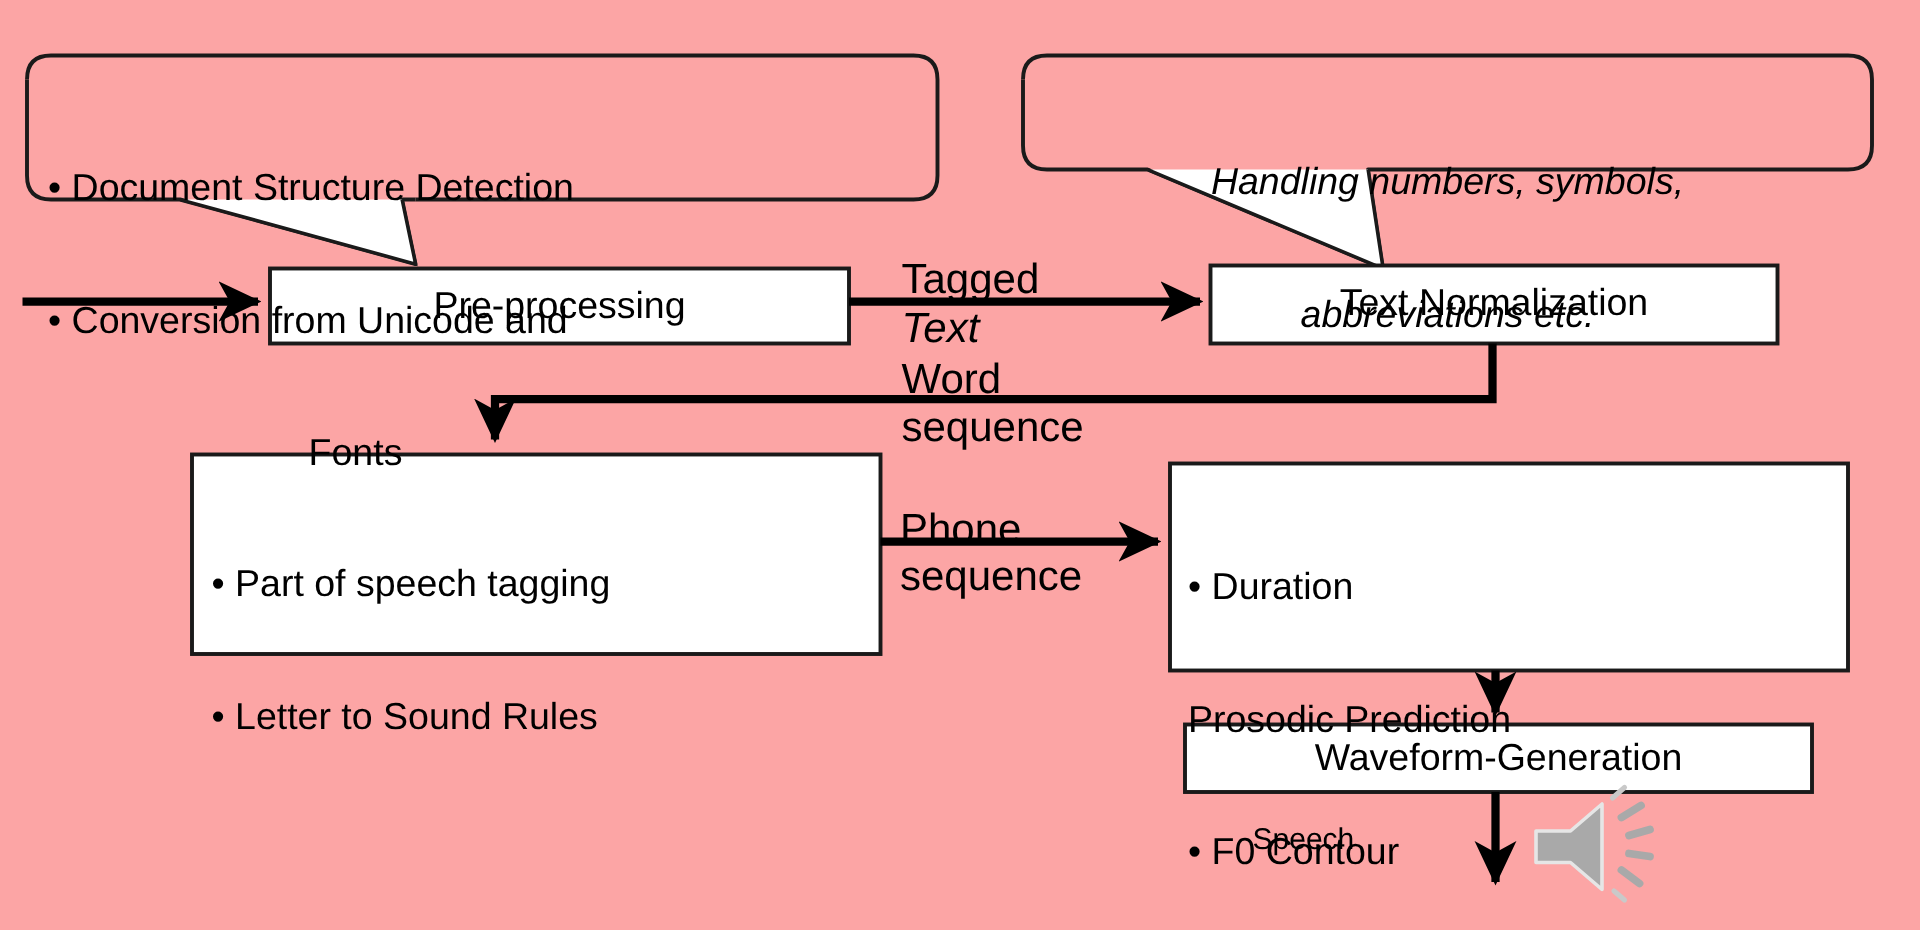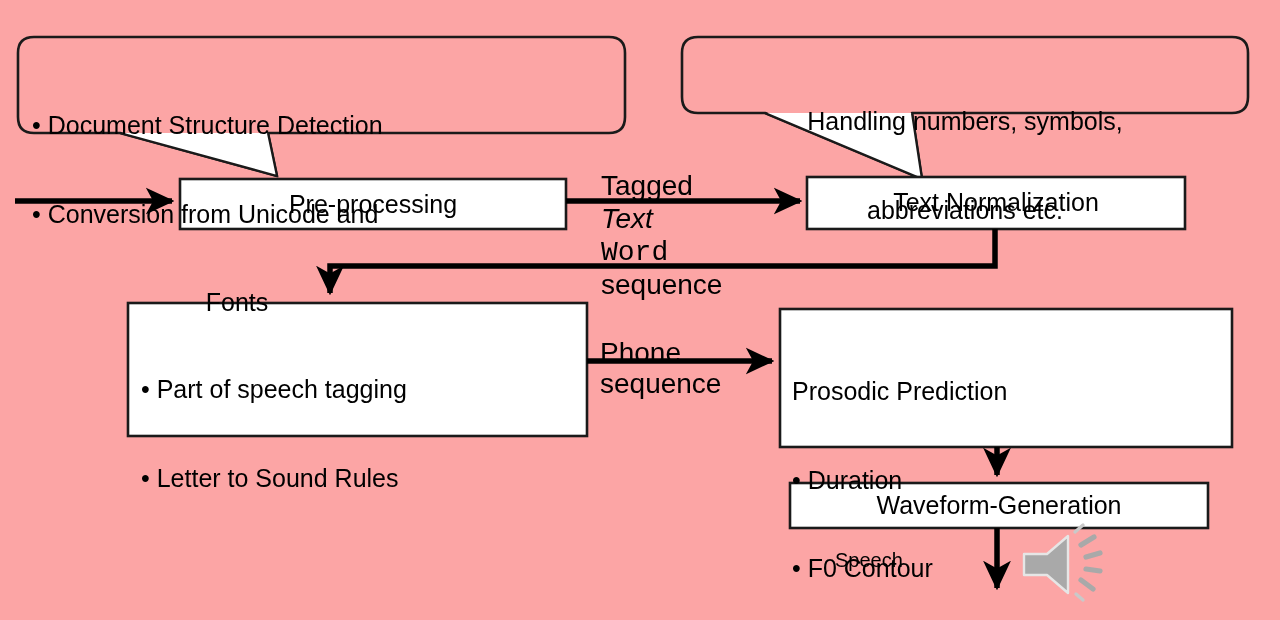--- a/index.html
+++ b/index.html
@@ -30,21 +30,21 @@
     position: absolute;
     color: #000000;
     font-family: "Liberation Sans", sans-serif;
     white-space: pre;
     line-height: 1.18;
   }
   .callout-text {
     font-size: 25px;
     text-align: left;
   }
-  .callout-text.centered { text-align: center; }
+  .callout-text.centered { text-align: center; font-style: italic; }
   .box-title {
     font-size: 25px;
   }
   .box-list {
     font-size: 25px;
     text-align: left;
   }
   .edge-label {
     font-size: 28px;
     text-align: left;
@@ -130,34 +130,34 @@
     <span class="bullet-line">abbreviations etc.</span>
   </div>
 
   <div class="txt box-title" style="left:180px; top:190px; width:386px; text-align:center;">Pre-processing</div>
 
   <div class="txt box-title" style="left:807px; top:188px; width:378px; text-align:center;">Text Normalization</div>
 
   <div class="txt edge-label" style="left:601px; top:169px;">Tagged</div>
   <div class="txt edge-label" style="left:601px; top:202px;font-style:italic;">Text</div>
 
-  <div class="txt edge-label" style="left:601px; top:236px;font-family:Liberation Mono, monospace;">Word</div>
+  <div class="txt edge-label" style="left:601px; top:236px;">Word</div>
   <div class="txt edge-label" style="left:601px; top:268px;">sequence</div>
 
   <div class="txt box-list" style="left:141px; top:316px; width:440px;">
     <span class="bullet-line">• Part of speech tagging</span>
     <span class="bullet-line">• Letter to Sound Rules</span>
   </div>
 
   <div class="txt edge-label" style="left:600px; top:336px;">Phone</div>
   <div class="txt edge-label" style="left:600px; top:367px;">sequence</div>
 
   <div class="txt box-list" style="left:792px; top:318px; width:430px;">
+    <span class="bullet-line">• Duration</span>
     <span class="bullet-line">Prosodic Prediction</span>
-    <span class="bullet-line">• Duration</span>
     <span class="bullet-line">• F0 Contour</span>
     
   </div>
 
   <div class="txt box-title" style="left:790px; top:491px; width:418px; text-align:center;">Waveform-Generation</div>
 
   <div class="txt edge-label" style="left:835px; top:549px; font-size:20px;">Speech</div>
 
 </div>
 

